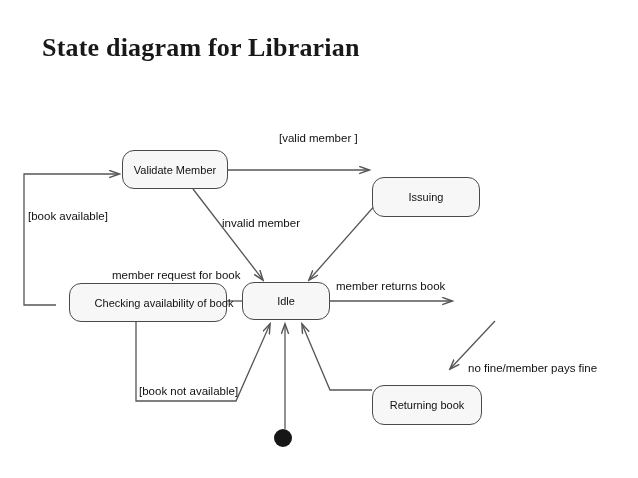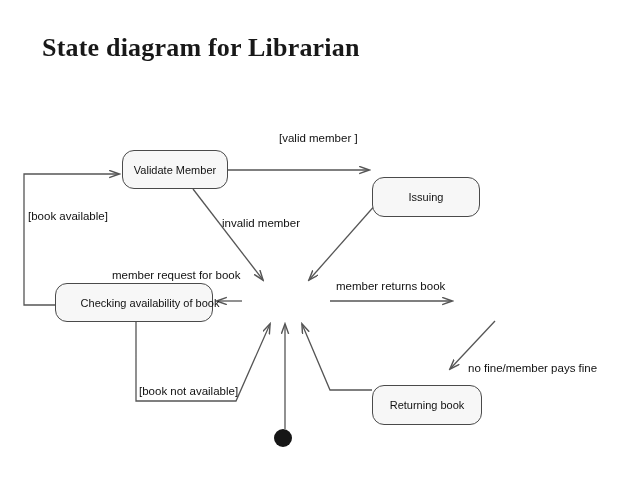--- a/index.html
+++ b/index.html
@@ -110,24 +110,27 @@
   </svg>
 
   <div class="state-node" style="left:122px; top:150px; width:106px; height:39px;">
     <span>Validate Member</span>
   </div>
 
   <div class="state-node" style="left:372px; top:145px; width:108px; height:40px;margin-top:32px;">
     <span>Issuing</span>
   </div>
 
-  <div class="state-node" style="left:55px; top:283px; width:158px; height:39px;padding-left:32px;">
+  <div class="state-node" style="left:69px; top:283px; width:158px; height:39px;padding-left:32px;">
     <span>Checking availability of book</span>
   </div>
 
+  <div class="state-node" style="left:242px; top:282px; width:88px; height:38px;">
+    <span>Idle</span>
+  </div>
 
 
   <div class="state-node" style="left:372px; top:370px; width:110px; height:40px;margin-top:15px;">
     <span>Returning book</span>
   </div>
 
   <div id="initial-state-dot" style="left:274px; top:429px;"></div>
 
   <div class="edge-label" style="left:256px; top:132px;padding-left:23px;">[valid member ]</div>
 

